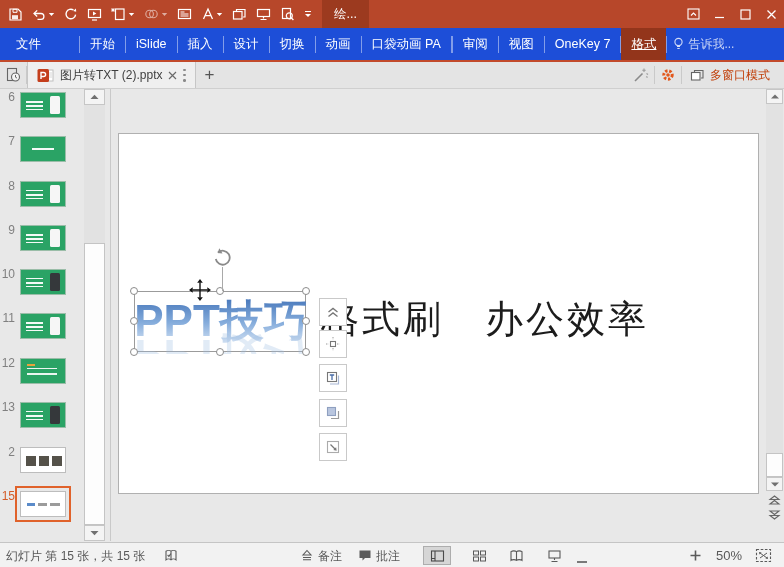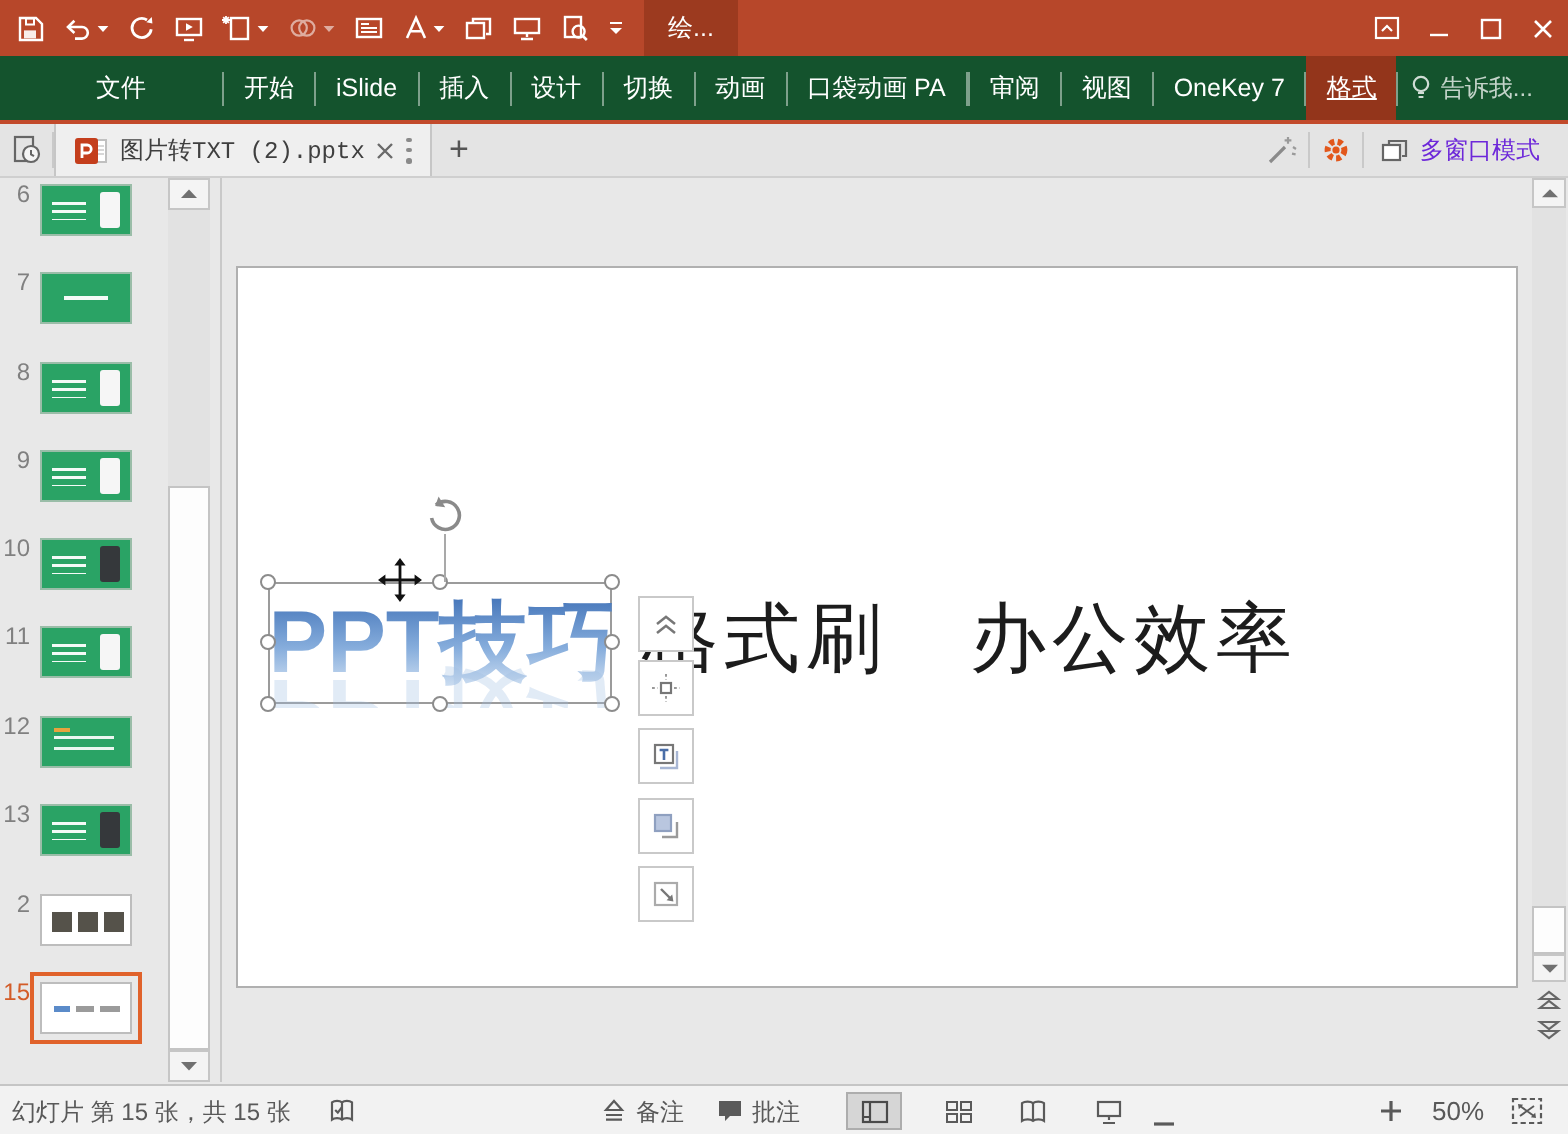--- a/index.html
+++ b/index.html
@@ -13,38 +13,38 @@
   .qat { display:flex; align-items:center; gap:9px; padding-left:8px; }
   .qat-btn { display:flex; align-items:center; gap:2px; cursor:default; }
   .qat-btn svg { display:block; }
   .caret { width:7px; height:5px; }
   #title-text { color:#fff; font-size:12.5px; margin-left:14px; white-space:nowrap; }
   #context-tab { background:#9C3A1F; color:#fff; font-size:12.5px; height:28px; line-height:28px; padding:0 12px; margin-left:10px; }
   .win-controls { margin-left:auto; display:flex; height:28px; }
   .win-btn { width:26px; height:28px; display:flex; align-items:center; justify-content:center; }
 
   
-  #ribbon { left:0; top:28px; width:784px; height:32px; background:#14532d; display:flex; align-items:center;padding-left:32px; }
+  #ribbon { left:0; top:28px; width:784px; height:32px; background:#1d4ed8; display:flex; align-items:center; }
   .rtab { color:#fff; font-size:12.5px; height:32px; line-height:32px; padding:0 10px; white-space:nowrap; }
   .rtab-file { padding:0 16px; margin-right:22px; }
   .vsep { width:1px; height:17px; background:rgba(255,255,255,.45); align-self:center; }
   .rtab-active { background:#93351B;text-decoration:underline; }
   #tellme { display:flex; align-items:center; gap:4px; color:rgba(255,255,255,.75); margin-left:6px; white-space:nowrap; }
 
   
   #tabbar { left:0; top:60px; width:784px; height:29px; background:#E4E4E4; border-top:2px solid #C24A2B; border-bottom:1px solid #CFCFCF; display:flex; align-items:stretch; }
   .tb-btn { display:flex; align-items:center; justify-content:center; padding:0 5px; }
   .tb-sep { width:1px; background:#C9C9C9; margin:4px 0; }
   #doc-tab { display:flex; align-items:center; gap:6px; padding:0 9px; background:#EFEFEF; border-left:1px solid #C6C6C6; border-right:1px solid #C6C6C6; }
-  #doc-tab .label { color:#3F3F3F; white-space:nowrap;font-family:Liberation Mono, monospace; }
+  #doc-tab .label { color:#3F3F3F; white-space:nowrap; }
   .kebab { width:3px; height:13px; display:flex; flex-direction:column; justify-content:space-between; }
   .kebab i { width:2.5px; height:2.5px; border-radius:50%; background:#8A8A8A; }
   #new-tab { width:26px; display:flex; align-items:center; justify-content:center; font-size:17px; color:#555; }
   .tb-right { margin-left:auto; display:flex; align-items:stretch; padding-right:6px; }
-  #multi-window { display:flex; align-items:center; gap:5px; padding:0 8px; color:#6d28d9; white-space:nowrap; }
+  #multi-window { display:flex; align-items:center; gap:5px; padding:0 8px; color:#c2410c; white-space:nowrap; }
 
   
   .slide-num { position:absolute; width:15px; text-align:right; font-size:12px; color:#808080; }
   .slide-num.current { color:#D35C28; }
   .thumb { position:absolute; left:20px; width:46px; height:26px; background:#fff; border:1px solid #BDBDBD; }
   .thumb[data-variant^="green"] { background:#2AA365; border-color:#9ABDA8; }
   .thumb.selected { outline:2px solid #E0622B; outline-offset:3px; }
   .thumb[data-variant="green-text-phone"]::before,
   .thumb[data-variant="green-text-phone-dark"]::before {
     content:""; position:absolute; left:5px; top:8px; width:17px; height:9px;

